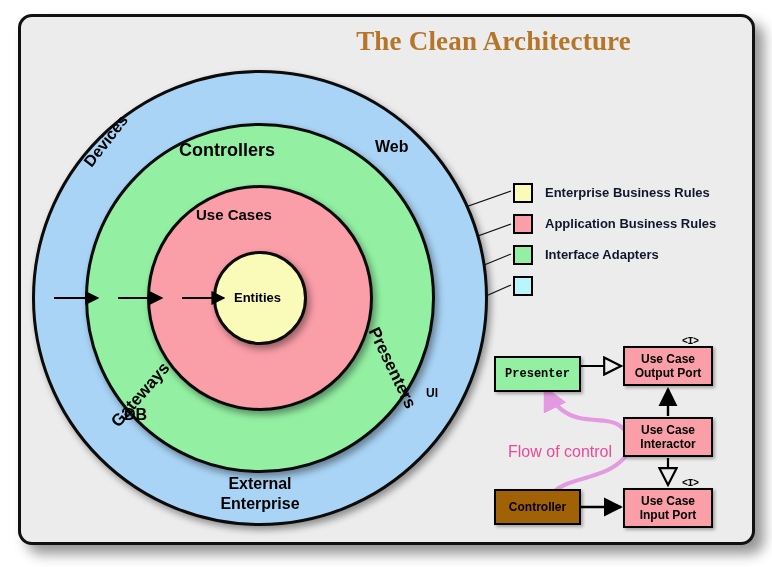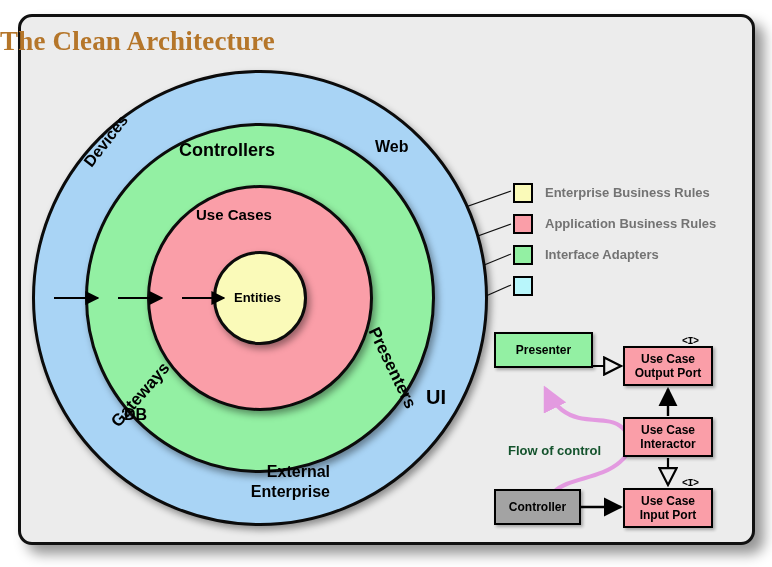--- a/index.html
+++ b/index.html
@@ -33,21 +33,21 @@
     border-radius: 14px;
     box-shadow: 9px 9px 13px rgba(0,0,0,0.42);
     box-sizing: border-box;
   }
 
   .title {
     position: absolute;
     left: 0;
     top: 26px;
     width: 631px;
-    text-align: left;
+    text-align: right;
     font-family: "Liberation Serif", serif;
     font-weight: bold;
     font-size: 27px;
     color: #b5762a;
     letter-spacing: 0.2px;
   }
 
   
   .rings {
     position: absolute;
@@ -75,26 +75,26 @@
     position: absolute;
     font-weight: bold;
     color: #000;
     white-space: nowrap;
     pointer-events: none;
   }
   .lbl-controllers { font-size: 18px; left: 147px; top: 70px; text-align: center; }
   .lbl-usecases    { font-size: 15px; left: 164px; top: 136px; }
   .lbl-entities    { font-size: 13px; left: 194px; top: 220px; margin-left: 8px; }
   .lbl-extint {
-    font-size: 16px; left: 158px; top: 392px;
-    text-align: right; width: 140px; line-height: 1.25;
+    font-size: 16px; left: 158px; top: 404px;
+    text-align: center; width: 140px; line-height: 1.25;
     white-space: normal;
   }
   .lbl-web    { font-size: 16px; left: 343px; top: 68px; }
-  .lbl-ui     { font-size: 20px; left: 394px; top: 316px; }
+  .lbl-ui     { font-size: 12px; left: 394px; top: 316px; }
   .lbl-db     { font-size: 16px; left: 45px;  top: 336px; margin-left: 47px; }
   .lbl-devices   { font-size: 16px; left: 44px;  top: 62px;  transform: rotate(-52deg); }
   .lbl-gateways  { font-size: 17px; left: 69px;  top: 315px; transform: rotate(-49deg); }
   .lbl-presenters{ font-size: 17px; left: 316px; top: 288px; transform: rotate(64deg); }
 
   
   .legend {
     position: absolute;
     left: 513px;
     top: 179px;
@@ -110,61 +110,61 @@
     width: 20px;
     height: 20px;
     border: 2px solid #000;
     box-sizing: border-box;
     flex: 0 0 auto;
   }
   .legend-text {
     margin-left: 12px;
     font-size: 13px;
     font-weight: bold;
-    color: #737373;
+    color: #0f172a;
     white-space: nowrap;
   }
 
   
   .flow { position: absolute; left: 0; top: 0; width: 772px; height: 567px; }
   .fbox {
     position: absolute;
     border: 2px solid #000;
     box-sizing: border-box;
     display: flex;
     align-items: center;
     justify-content: center;
     text-align: center;
     font-size: 12px;
     font-weight: bold;
     color: #000;
     line-height: 1.18;
     box-shadow: 2px 2px 3px rgba(0,0,0,0.30);
   }
-  .box-presenter  { left: 494px; top: 332px; width: 99px; height: 36px; }
+  .box-presenter  { left: 494px; top: 356px; width: 87px; height: 36px; font-family: Liberation Mono, monospace; }
   .box-controller { left: 494px; top: 489px; width: 87px; height: 36px; }
   .box-outport    { left: 623px; top: 346px; width: 90px; height: 40px; }
   .box-interactor { left: 623px; top: 417px; width: 90px; height: 40px; }
   .box-inport     { left: 623px; top: 488px; width: 90px; height: 40px; }
 
   .iflag {
     position: absolute;
     font-family: "Liberation Mono", monospace;
     font-size: 10px;
     font-weight: bold;
     color: #000;
     letter-spacing: -0.5px;
   }
   .flow-label {
     position: absolute;
     left: 508px;
     top: 443px;
-    font-size: 13px;
-    font-weight: bold;
-    color: #14532d;
+    font-size: 16px;
+    font-weight: normal;
+    color: #ec4899;
     white-space: nowrap;
   }
 </style>
 </head>
 <body>
 
 <div id="canvas">
 
   <div class="frame"></div>
 
@@ -254,21 +254,21 @@
     <path d="M 554 492 C 567 478 601 479 620 462 C 639 446 628 423 606 421
              C 584 419 574 419 562 410 C 553 403 549 396 546 390" fill="none" stroke="#e39ae0" stroke-width="4.2" stroke-linecap="round" marker-end="url(#violetArrow)"></path>
   </svg>
 
   <div class="flow">
 
     <div class="fbox box-presenter" style="background:#93f0a3;">
       <span>Presenter</span>
     </div>
 
-    <div class="fbox box-controller" style="background:#a3a3a3;">
+    <div class="fbox box-controller" style="background:#a16207;">
       <span>Controller</span>
     </div>
 
     <div class="fbox box-outport" style="background:#fa9ea8;">
       <span>
         <span>Use Case</span><br>
         <span>Output Port</span>
       </span>
     </div>
     <div class="iflag" style="left:682px; top:336px;">&lt;I&gt;</div>

